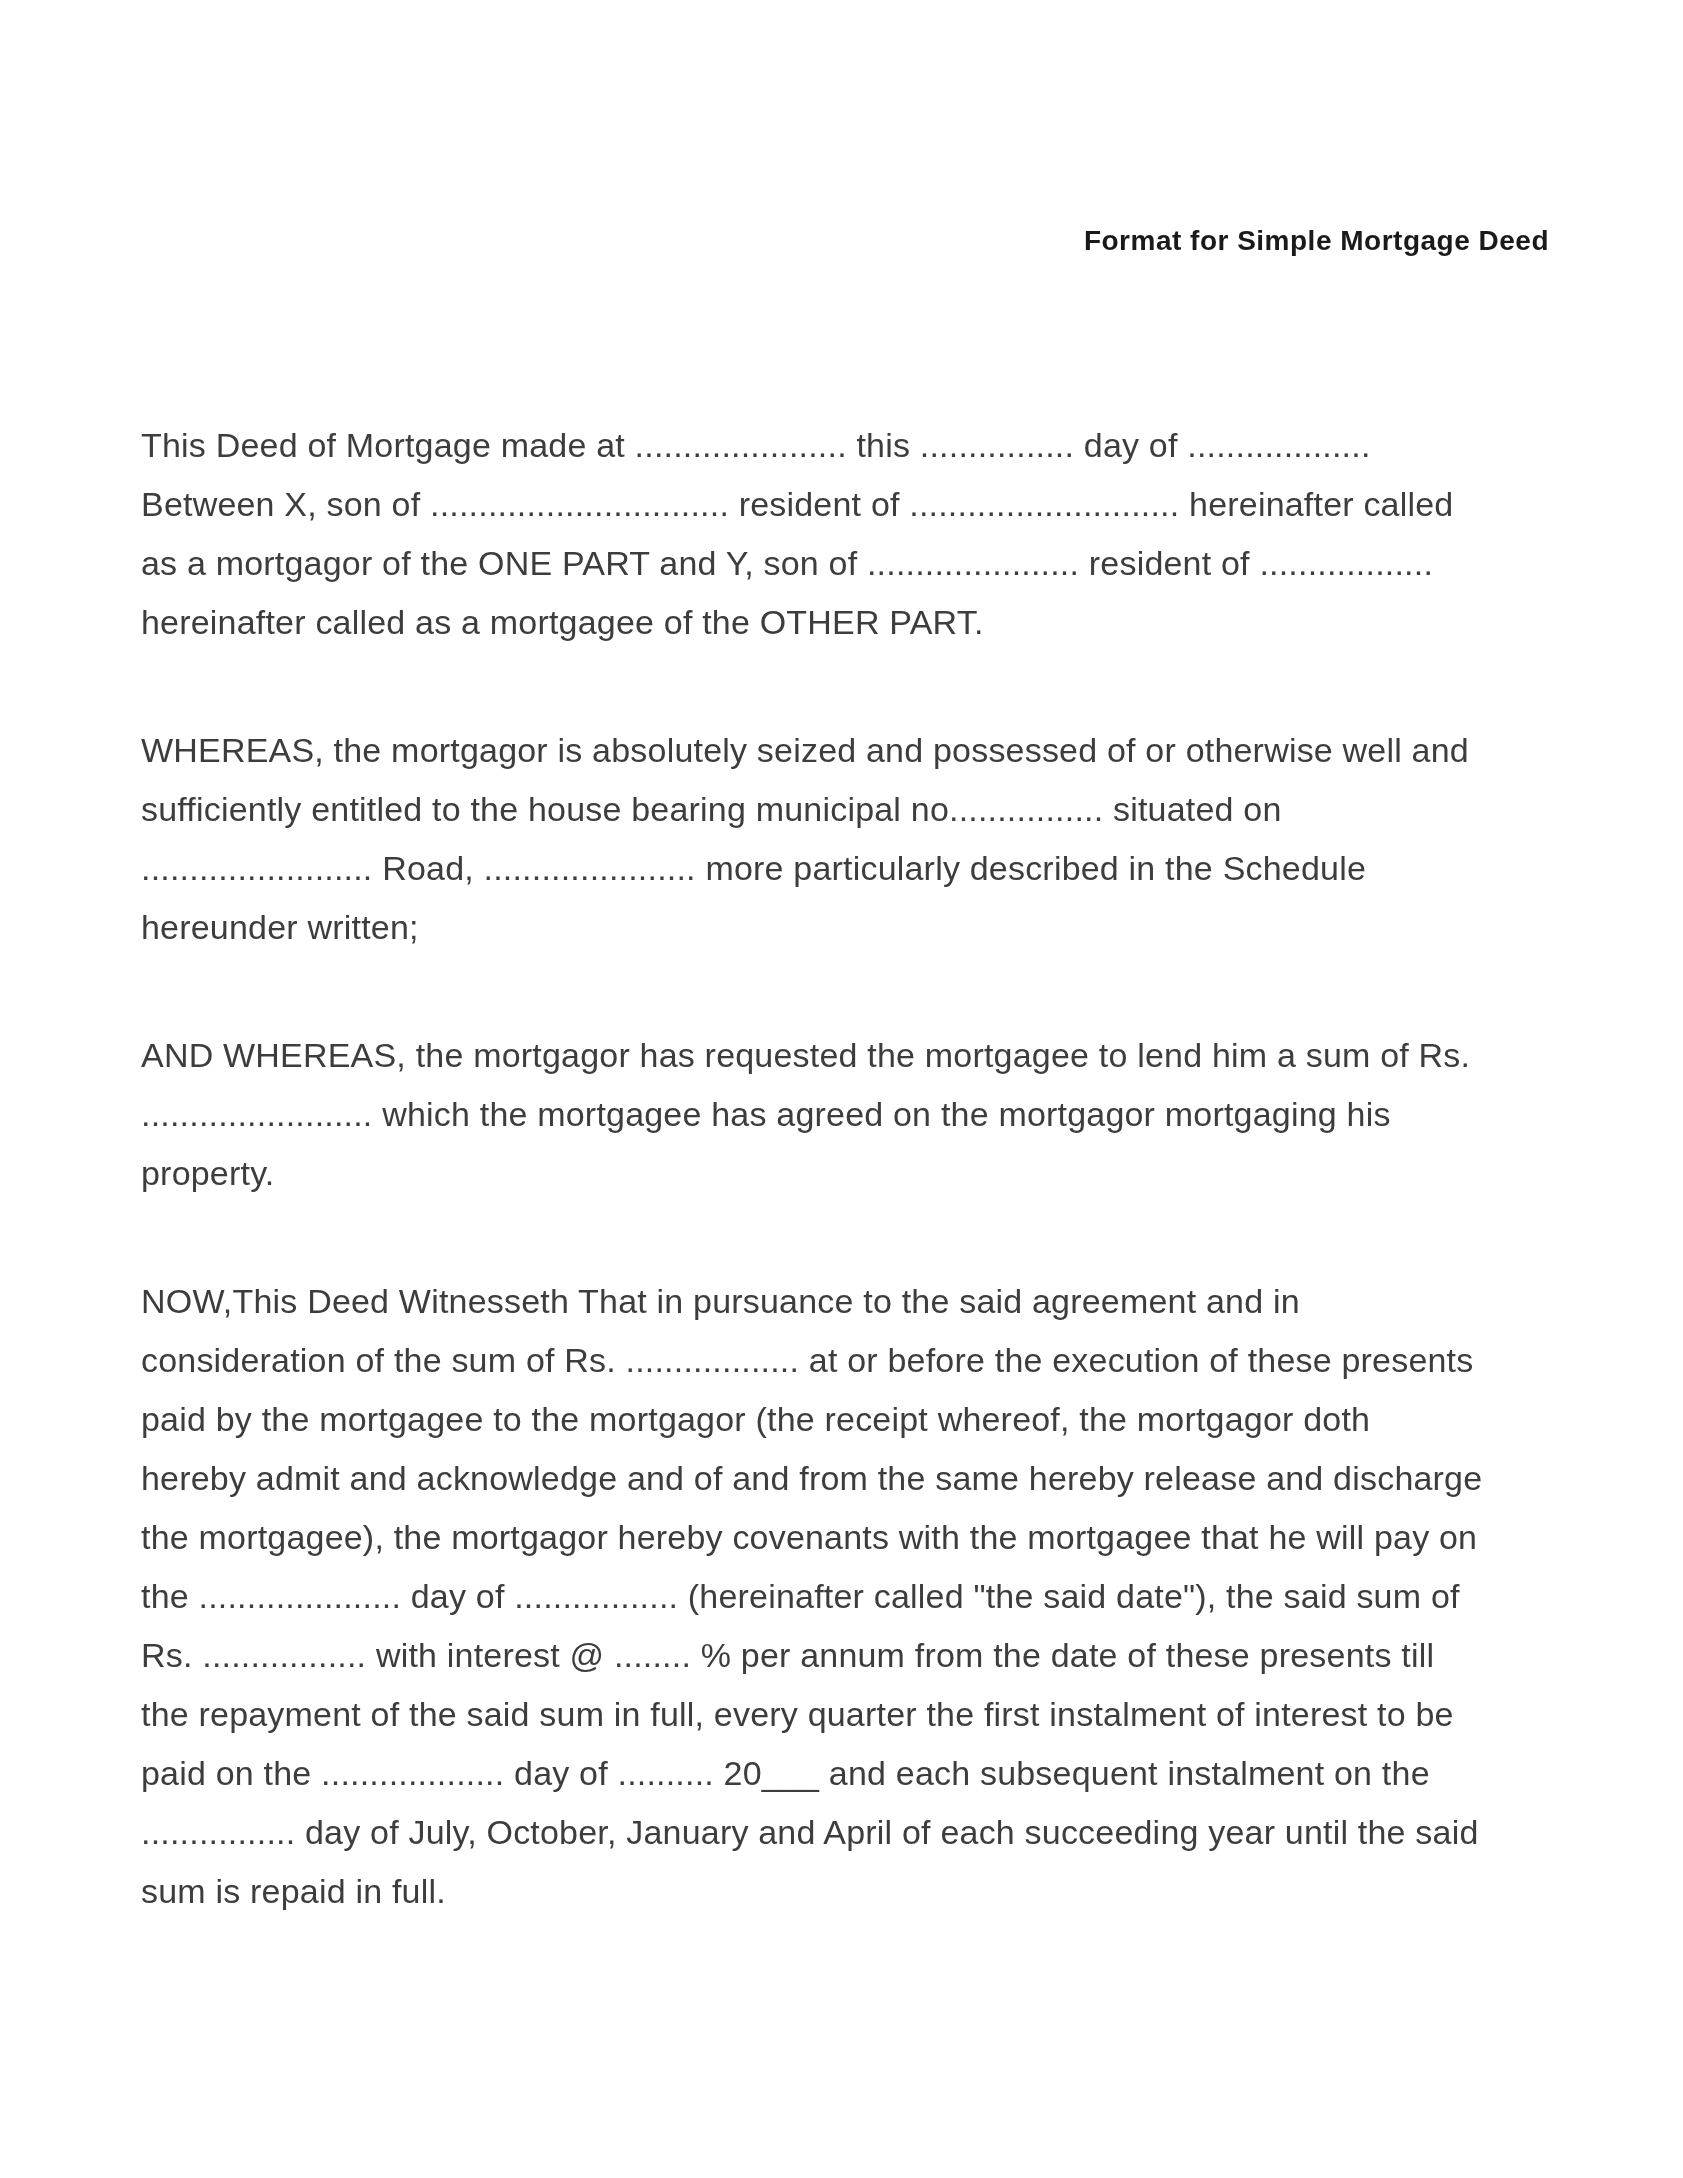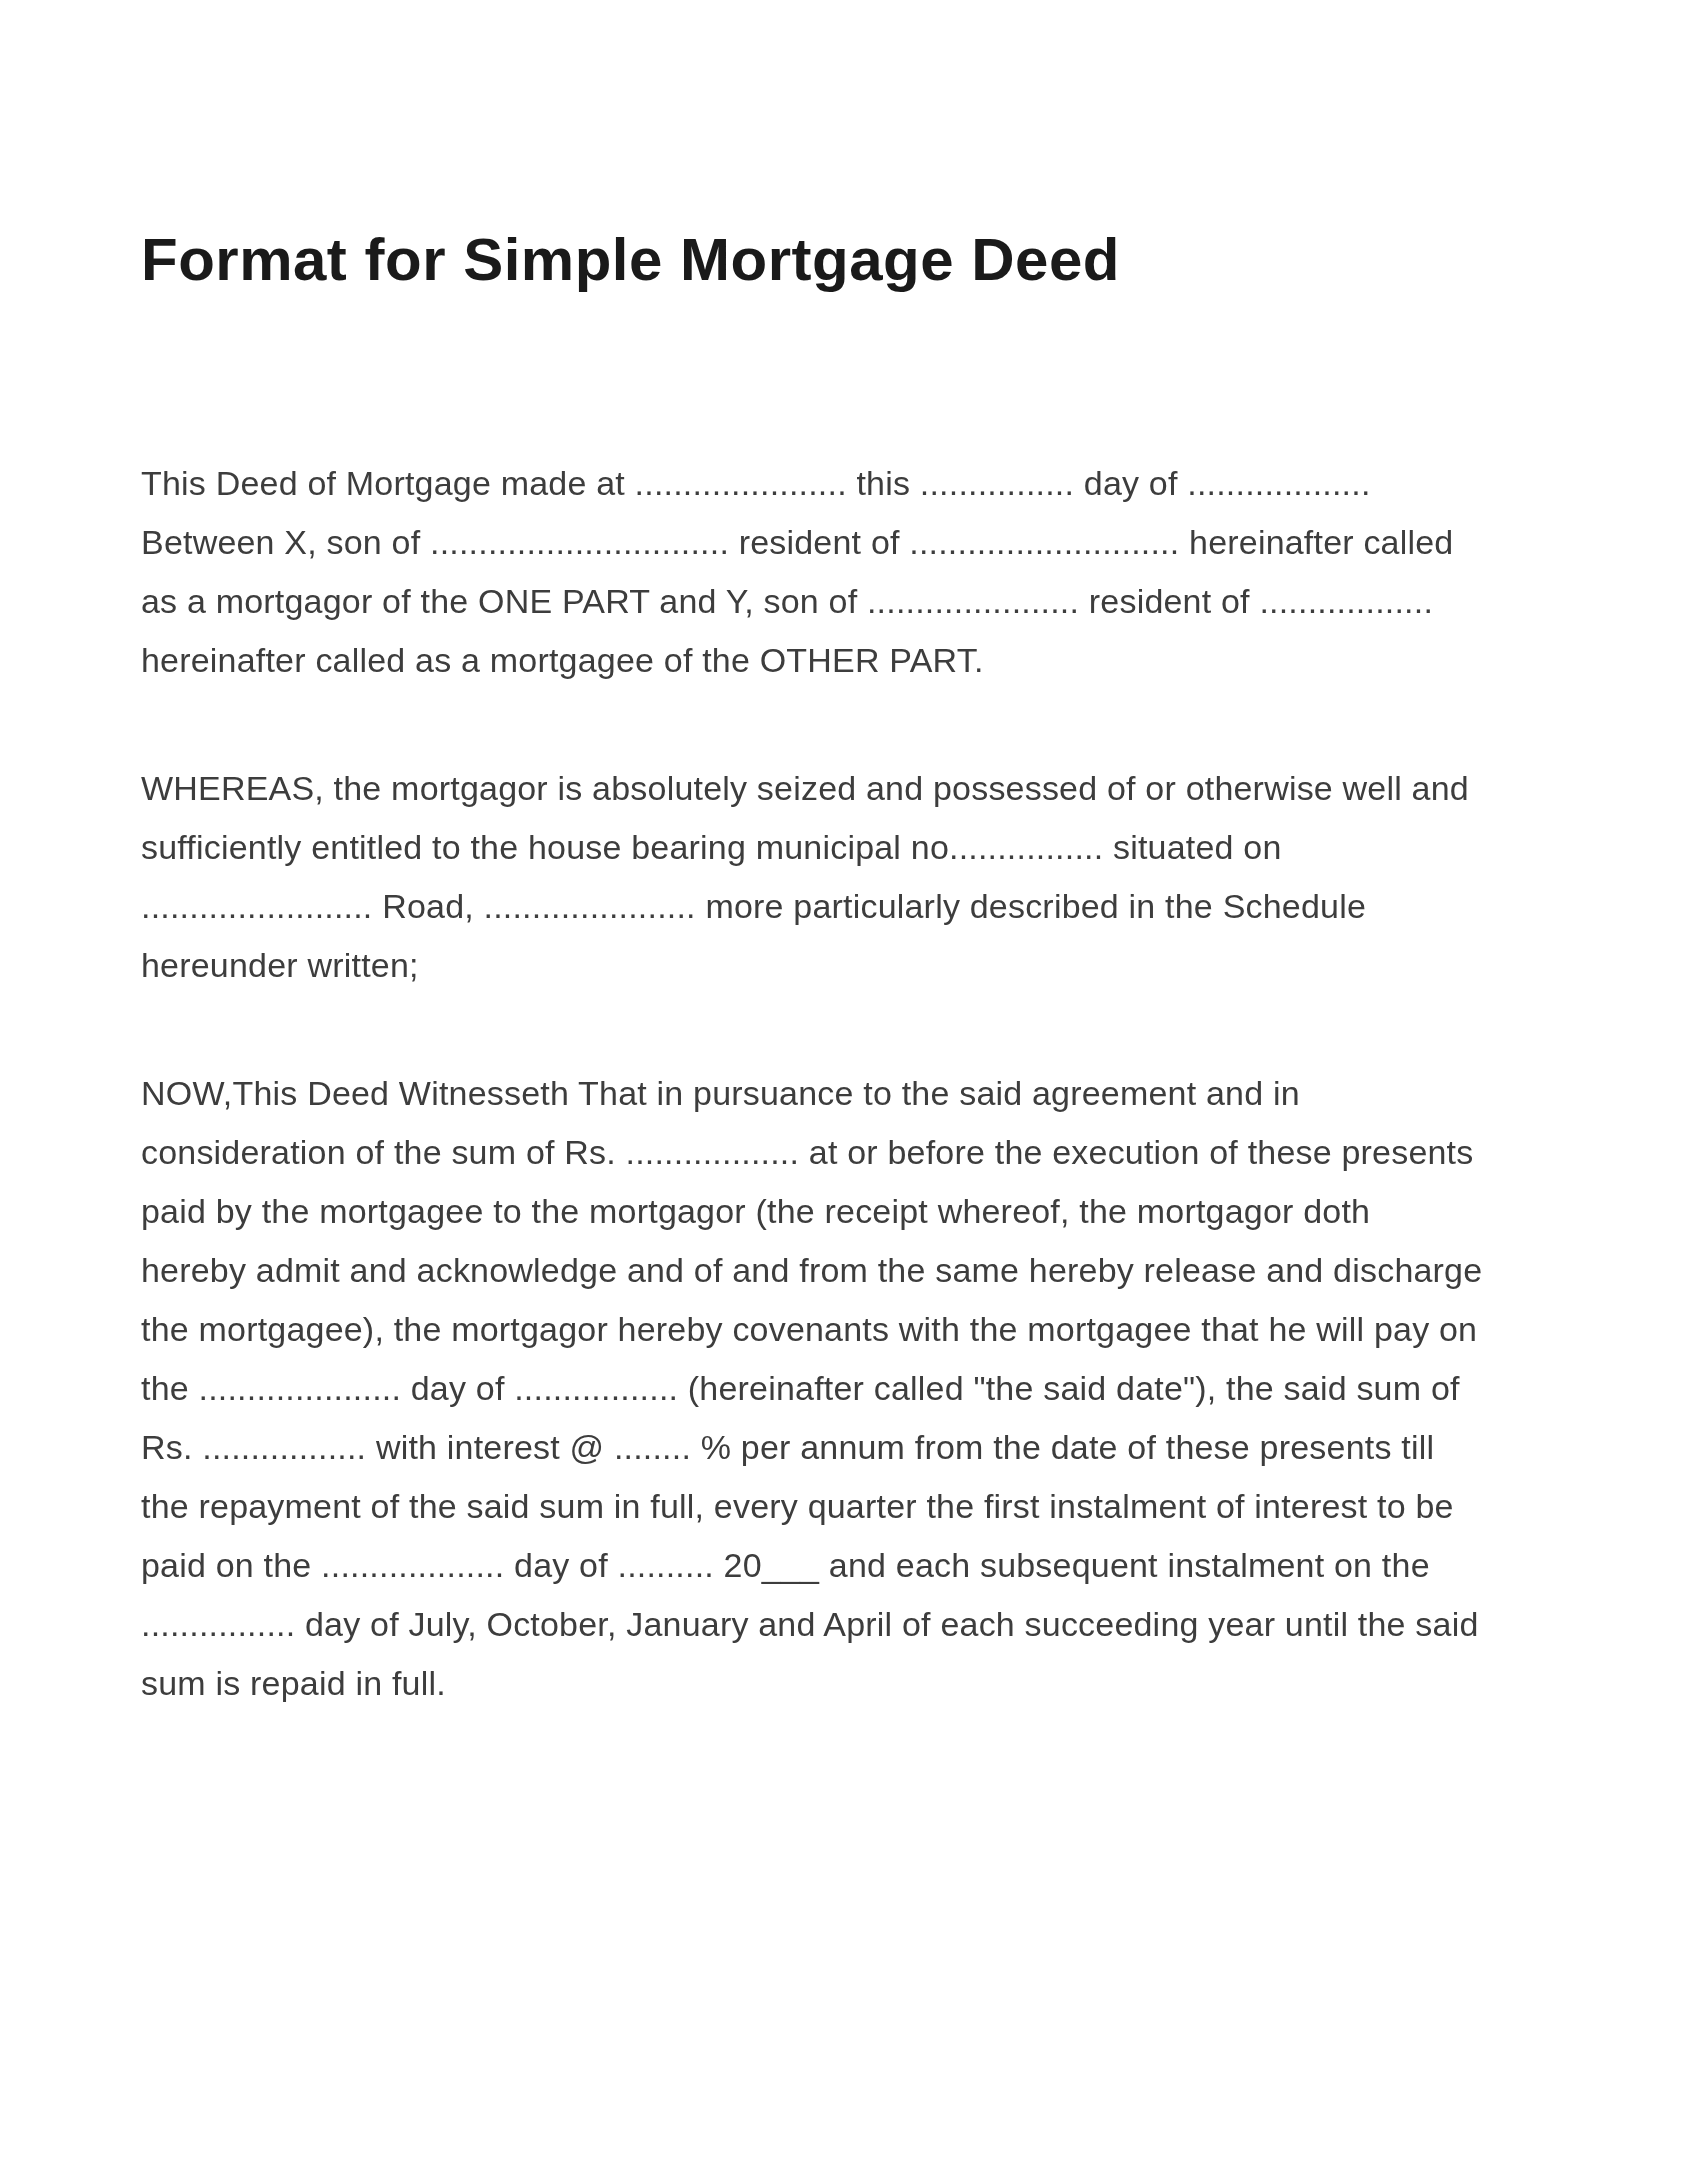--- a/index.html
+++ b/index.html
@@ -13,22 +13,22 @@
     height: 2178px;
     background: #ffffff;
     box-sizing: border-box;
     padding: 224px 134px 0 141px;
     font-family: "Liberation Sans", sans-serif;
     overflow: hidden;
   }
   .doc-title {
     margin: 0 0 158px 0;
     width: 1408px;
-    text-align: left;
-    font-size: 60px;
+    text-align: right;
+    font-size: 28px;
     line-height: 1.2;
     font-weight: 700;
     color: #1a1a1a;
     letter-spacing: 0.5px;
   }
   .para {
     margin: 0 0 69px 0;
     width: 1412px;
     font-size: 34px;
     line-height: 59px;
@@ -47,20 +47,23 @@
   <p class="para">This Deed of Mortgage made at ...................... this ................ day of ...................
 Between X, son of ............................... resident of ............................ hereinafter called
 as a mortgagor of the ONE PART and Y, son of ...................... resident of ..................
 hereinafter called as a mortgagee of the OTHER PART.</p>
 
   <p class="para">WHEREAS, the mortgagor is absolutely seized and possessed of or otherwise well and
 sufficiently entitled to the house bearing municipal no................ situated on
 ........................ Road, ...................... more particularly described in the Schedule
 hereunder written;</p>
 
+  <p class="para">AND WHEREAS, the mortgagor has requested the mortgagee to lend him a sum of Rs.
+........................ which the mortgagee has agreed on the mortgagor mortgaging his
+property.</p>
 
   <p class="para">NOW,This Deed Witnesseth That in pursuance to the said agreement and in
 consideration of the sum of Rs. .................. at or before the execution of these presents
 paid by the mortgagee to the mortgagor (the receipt whereof, the mortgagor doth
 hereby admit and acknowledge and of and from the same hereby release and discharge
 the mortgagee), the mortgagor hereby covenants with the mortgagee that he will pay on
 the ..................... day of ................. (hereinafter called "the said date"), the said sum of
 Rs. ................. with interest @ ........ % per annum from the date of these presents till
 the repayment of the said sum in full, every quarter the first instalment of interest to be
 paid on the ................... day of .......... 20___ and each subsequent instalment on the

